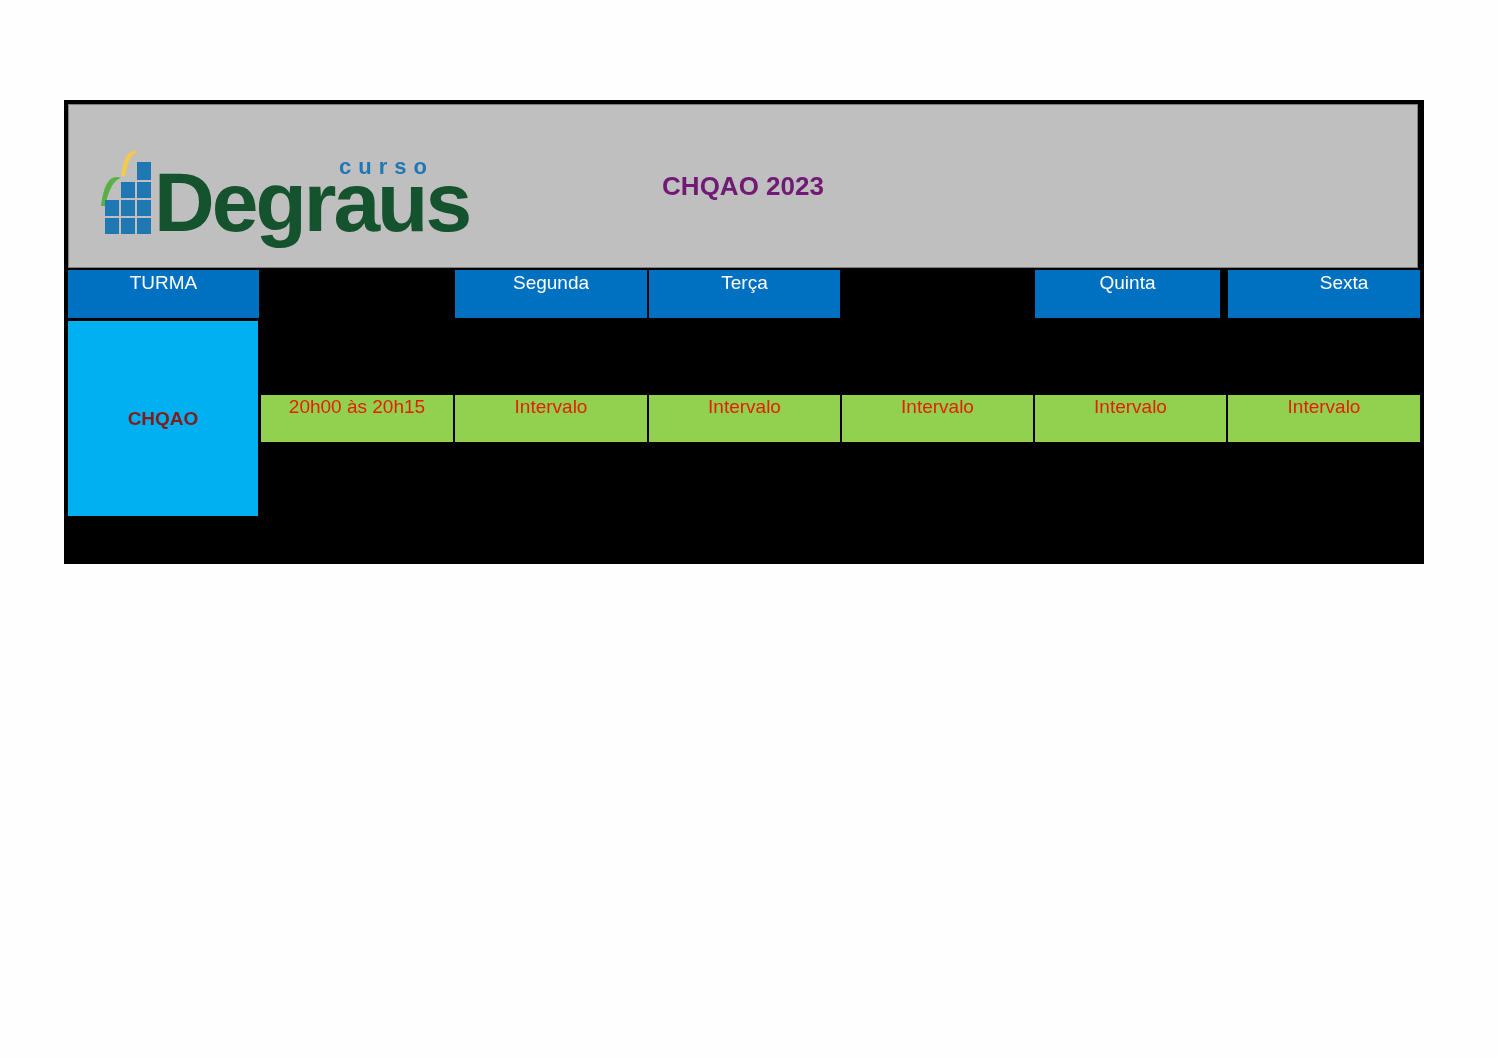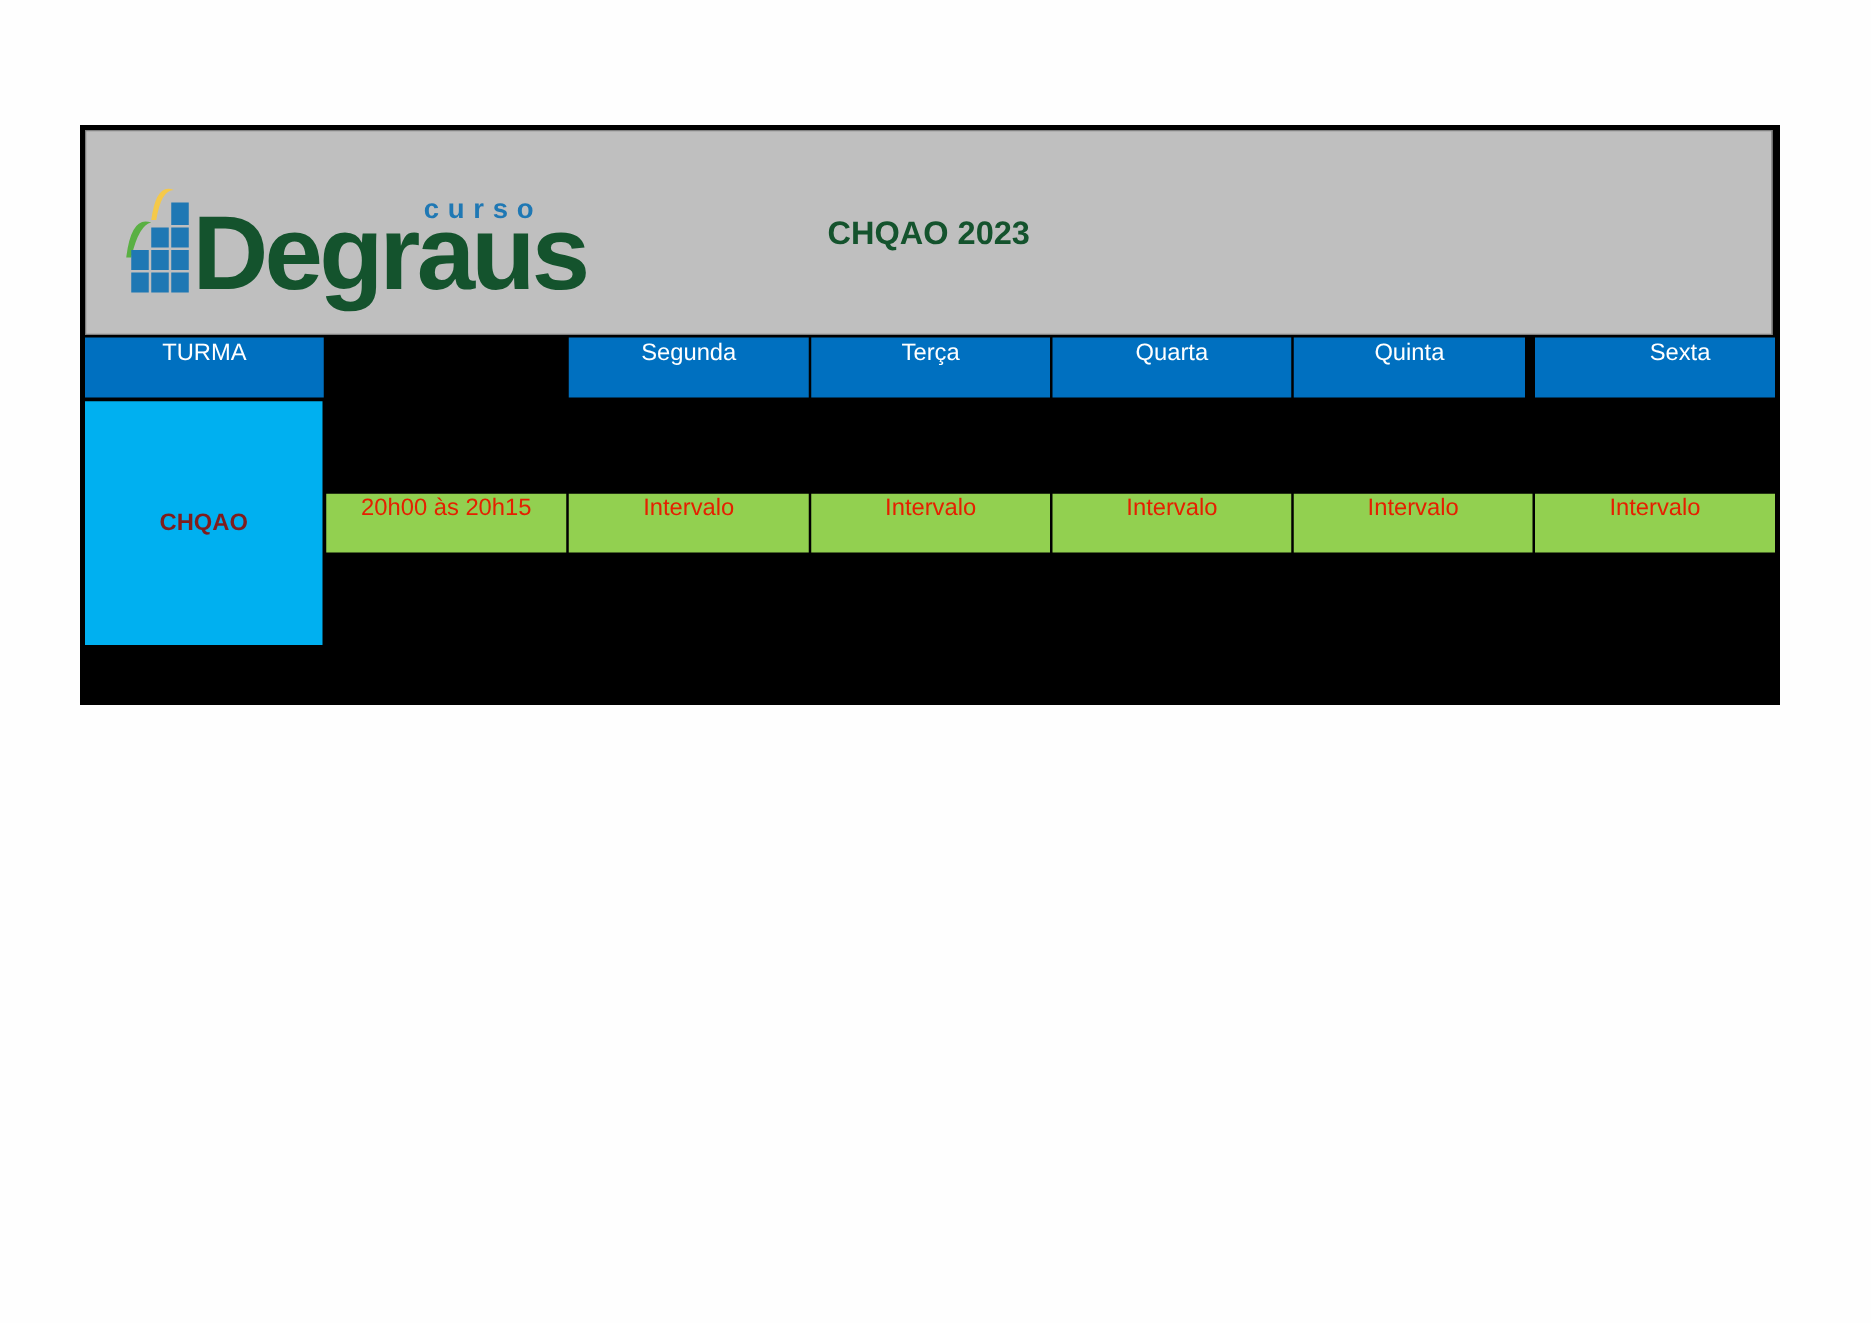--- a/index.html
+++ b/index.html
@@ -3,21 +3,21 @@
 <meta charset="utf-8">
 <style>
   html, body { margin:0; padding:0; background:#fefefe; }
   body { width:1497px; height:1058px; position:relative; font-family:"Liberation Sans", sans-serif; overflow:hidden; }
   .sheet { position:absolute; left:64px; top:100px; width:1360px; height:464px; background:#000; }
   .banner { position:absolute; left:4px; top:4px; width:1350px; height:164px; background:#bfbfbf; border:1px solid #808080; box-sizing:border-box; }
   .logo { position:absolute; left:30px; top:24px; width:330px; height:110px;margin-top:17px; }
   .logo-curso { position:absolute; left:240px; top:8px; font-size:22px; letter-spacing:7px; color:#1f78b4; font-weight:bold; }
   .logo-main { position:absolute; left:55px; top:14px; font-size:84px; font-weight:bold; color:#14532d; letter-spacing:-3px; line-height:1; }
   .logo-icon { position:absolute; left:0; top:0; width:60px; height:90px; }
-  .title { position:absolute; left:0; right:0; top:66px; text-align:center; font-size:26px; font-weight:bold; color:#14532d; padding-left:0; }
+  .title { position:absolute; left:0; right:0; top:66px; text-align:center; font-size:26px; font-weight:bold; color:#701a75; padding-left:0; }
   .hdr { position:absolute; top:170px; height:48px; background:#0070c0; color:#fff; font-size:19px; text-align:center; padding-top:2px; box-sizing:border-box; }
   .turma-cell { position:absolute; left:4px; top:221px; width:190px; height:195px; background:#00b0f0; display:flex; align-items:center; justify-content:center; font-weight:bold; font-size:19px; color:#7f1d1d; }
   .green { position:absolute; top:295px; height:47px; background:#92d050; color:#e52000; font-size:19px; text-align:center; padding-top:1px; box-sizing:border-box; }
 </style>
 </head>
 <body>
 
 <div class="sheet">
   <div class="banner">
     <div class="logo">
@@ -36,21 +36,20 @@
       </svg>
       <div class="logo-curso">curso</div>
       <div class="logo-main">Degraus</div>
     </div>
     <div class="title">CHQAO 2023</div>
   </div>
 
   <div class="hdr" style="left:4px;width:191px;">TURMA</div>
   <div class="hdr" style="left:391px;width:192px;">Segunda</div>
   <div class="hdr" style="left:585px;width:191px;">Terça</div>
-  <div class="hdr" style="left:778px;width:191px;">Quarta</div>
   <div class="hdr" style="left:971px;width:185px;">Quinta</div>
   <div class="hdr" style="left:1164px;width:192px;padding-left:40px;">Sexta</div>
 
   <div class="turma-cell">CHQAO</div>
 
   <div class="green" style="left:197px;width:192px;">20h00 às 20h15</div>
   <div class="green" style="left:391px;width:192px;">Intervalo</div>
   <div class="green" style="left:585px;width:191px;">Intervalo</div>
   <div class="green" style="left:778px;width:191px;">Intervalo</div>
   <div class="green" style="left:971px;width:191px;">Intervalo</div>

